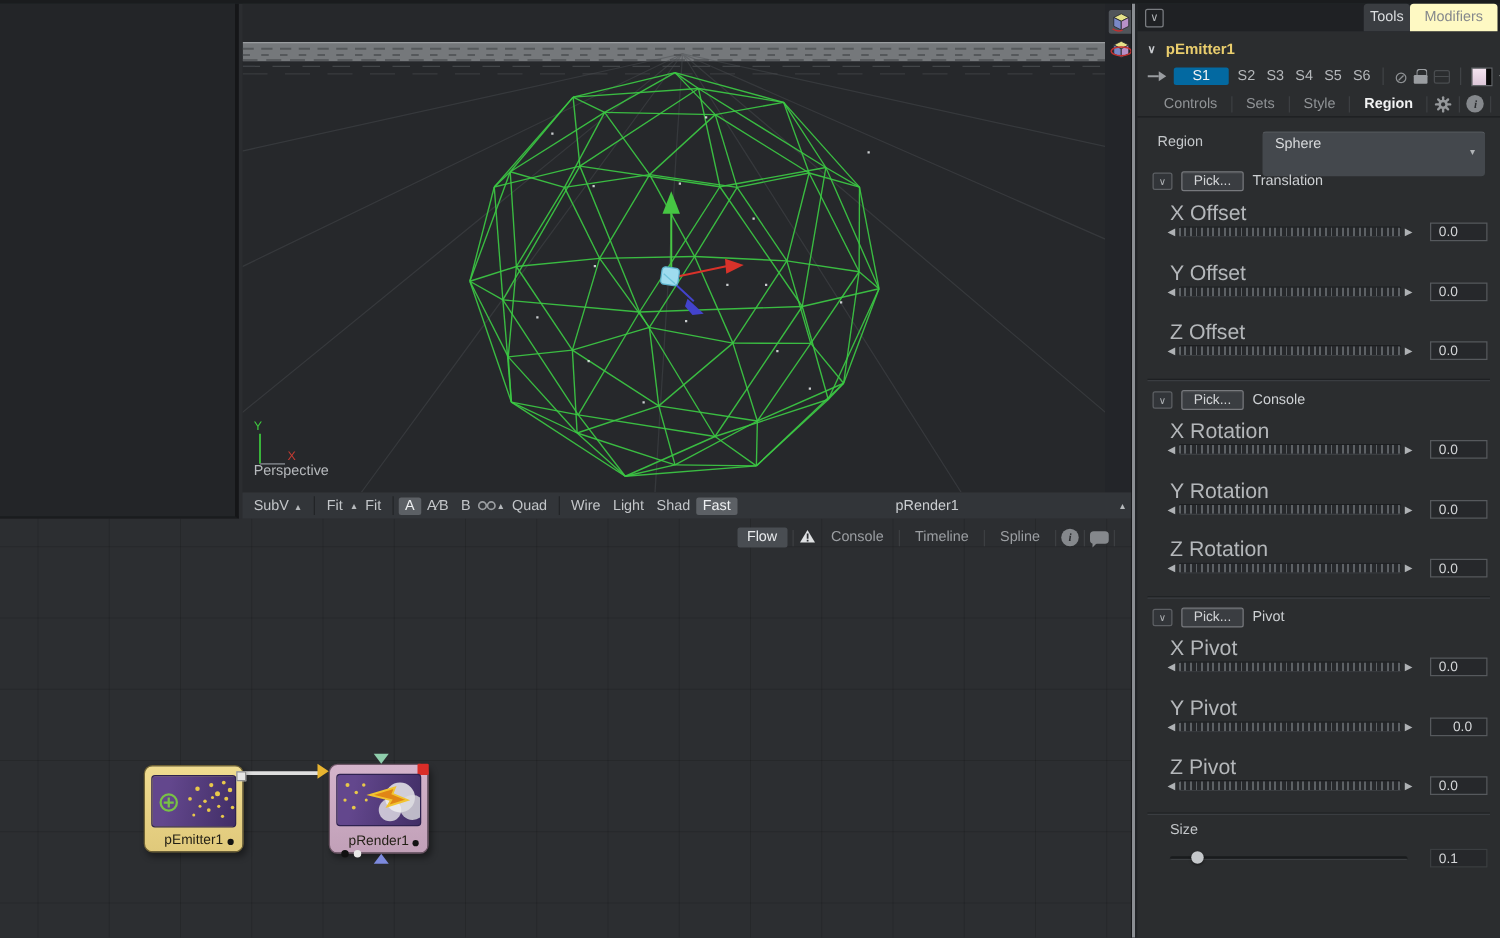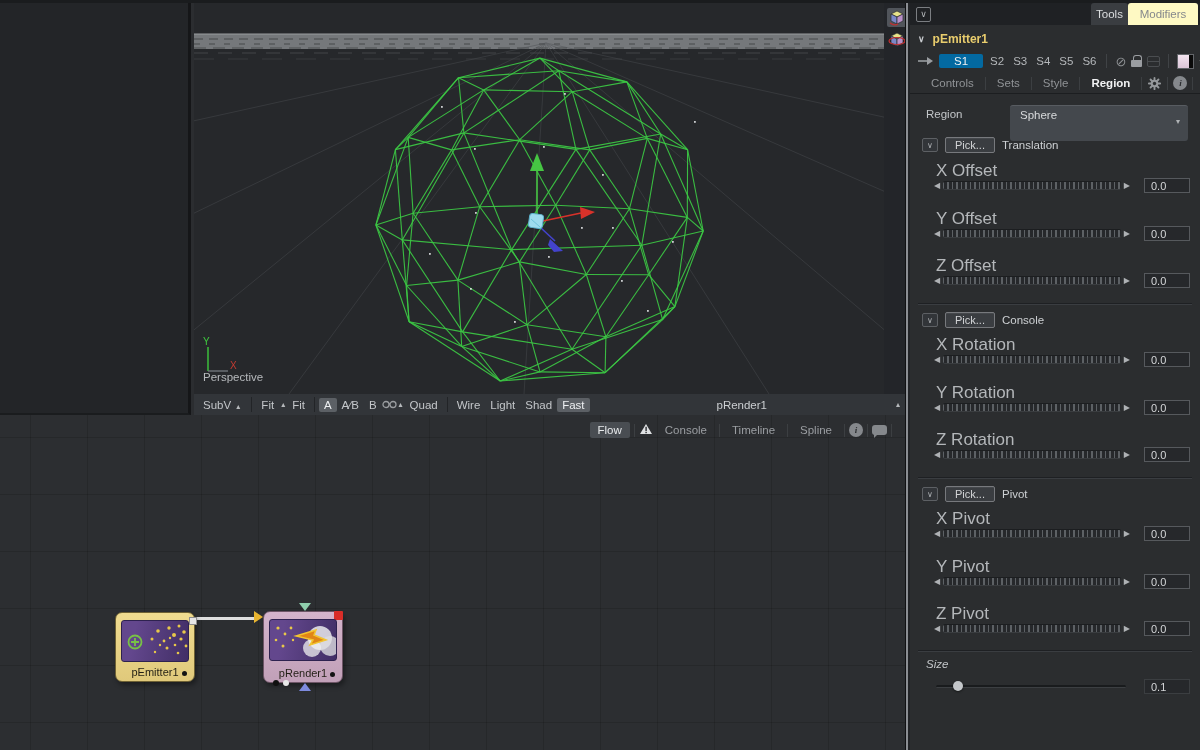--- a/index.html
+++ b/index.html
@@ -142,21 +142,21 @@
   .wheel { position:absolute; left:10px; top:19px; width:196px; height:11px; display:flex; align-items:center; }
   .wheel .wl, .wheel .wr { font-size:8px; color:#aeb1b4; flex:none; line-height:11px; }
   .wheel .wm { flex:1; height:9px; margin:0 3px; border-radius:2px; background:
                repeating-linear-gradient(90deg,#5d6165 0 1.5px,#26282b 1.5px 4.5px); 
                border-top:1px solid #1c1e20; border-bottom:1px solid #3a3d40; }
   .p-value { position:absolute; right:0; top:17px; width:46px; height:15px; background:#26282b;
              border:1px solid #56595d; color:#d4d6d8; font-size:11px; line-height:14px; padding-left:6px; }
   .groove { position:absolute; left:8px; right:8px; height:2px;
             border-top:1px solid #1e2023; border-bottom:1px solid #3a3d41; }
 
-  #size-label { position:absolute; left:16px; top:655px; font-size:11.5px; color:#c3c6c9;font-style:italic; }
+  #size-label { position:absolute; left:26px; top:655px; font-size:11.5px; color:#c3c6c9; }
   #size-track { position:absolute; left:26px; top:682px; width:190px; height:3px; background:#191b1d;
                 border-bottom:1px solid #3c3f42; border-radius:2px; }
   #size-knob { position:absolute; top:-4px; width:10px; height:10px; border-radius:50%; background:#c4c7ca;
                box-shadow:0 1px 2px rgba(0,0,0,.5); }
   #size-value { position:absolute; right:10px; top:676px; width:46px; height:15px; color:#d4d6d8;
                 font-size:11px; line-height:15px; padding-left:6px; background:#26282b; border:1px solid #3b3e41; }
 </style>
 </head>
 <body>
 
@@ -628,21 +628,21 @@
   </div>
   <div class="slider-block" style="top:506px;">
     <span class="p-label">X Pivot</span>
     <span class="wheel">
         <span class="wl">◀</span>
         <span class="wm"></span>
         <span class="wr">▶</span>
       </span>
     <span class="p-value">0.0</span>
   </div>
-  <div class="slider-block" style="top:554px;">
+  <div class="slider-block" style="top:554px;text-align:center;">
     <span class="p-label">Y Pivot</span>
     <span class="wheel">
         <span class="wl">◀</span>
         <span class="wm"></span>
         <span class="wr">▶</span>
       </span>
     <span class="p-value">0.0</span>
   </div>
   <div class="slider-block" style="top:601px;">
     <span class="p-label">Z Pivot</span>

